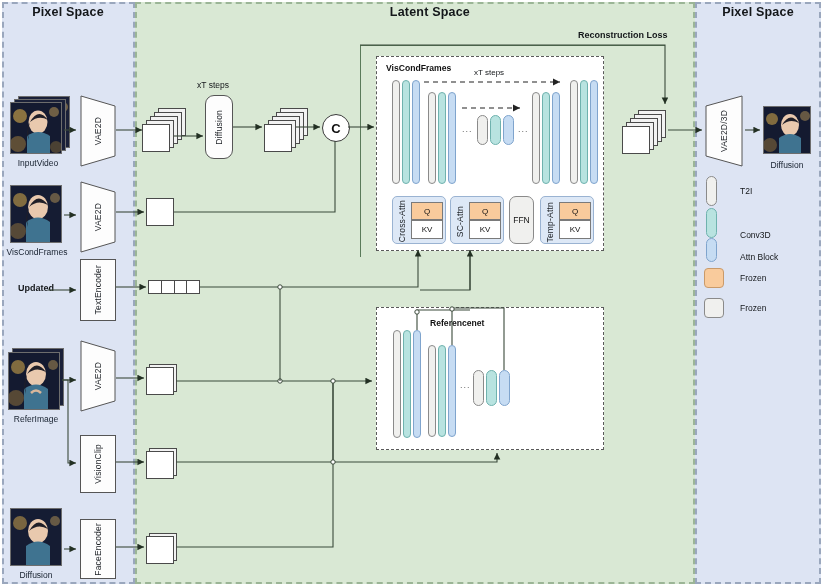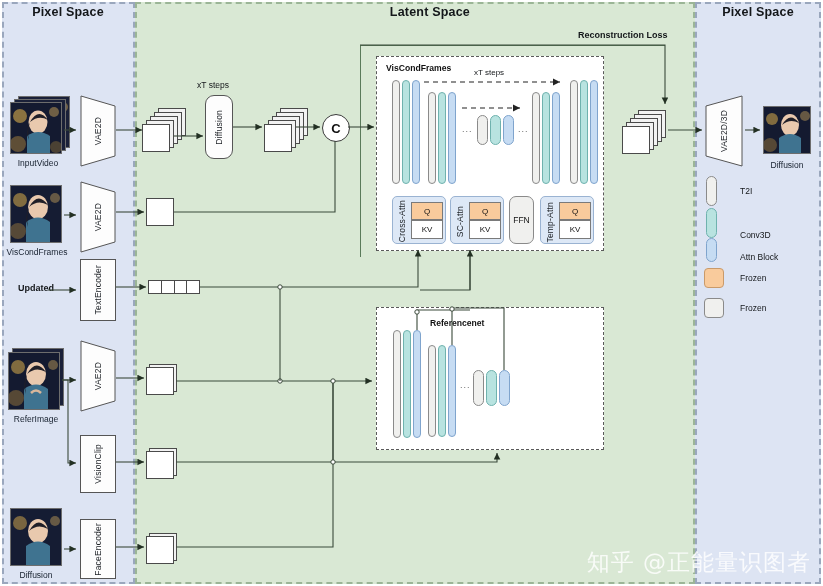--- a/index.html
+++ b/index.html
@@ -527,14 +527,13 @@
       <circle cx="280" cy="287" r="2.2" fill="#fff" stroke="#3b4a3b" stroke-width="1"></circle>
       <circle cx="333" cy="462" r="2.2" fill="#fff" stroke="#3b4a3b" stroke-width="1"></circle>
     </g>
 
     <g stroke="#222" stroke-width="1.2" fill="none" stroke-dasharray="5,4">
       <line x1="424" y1="82" x2="560" y2="82" marker-end="url(#ahd)"></line>
       <line x1="462" y1="108" x2="520" y2="108" marker-end="url(#ahd)"></line>
     </g>
   </svg>
 
-  <div class="wm">知乎 @正能量识图者</div>
 </div>
 
 </body></html>

